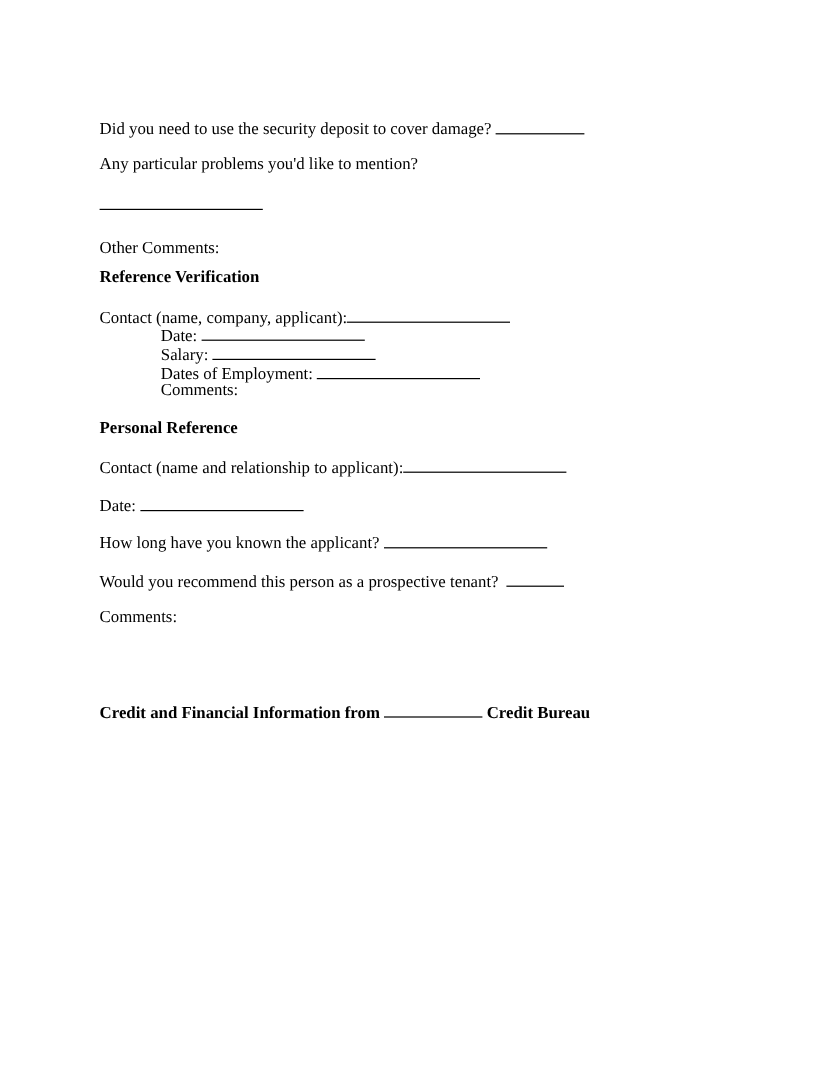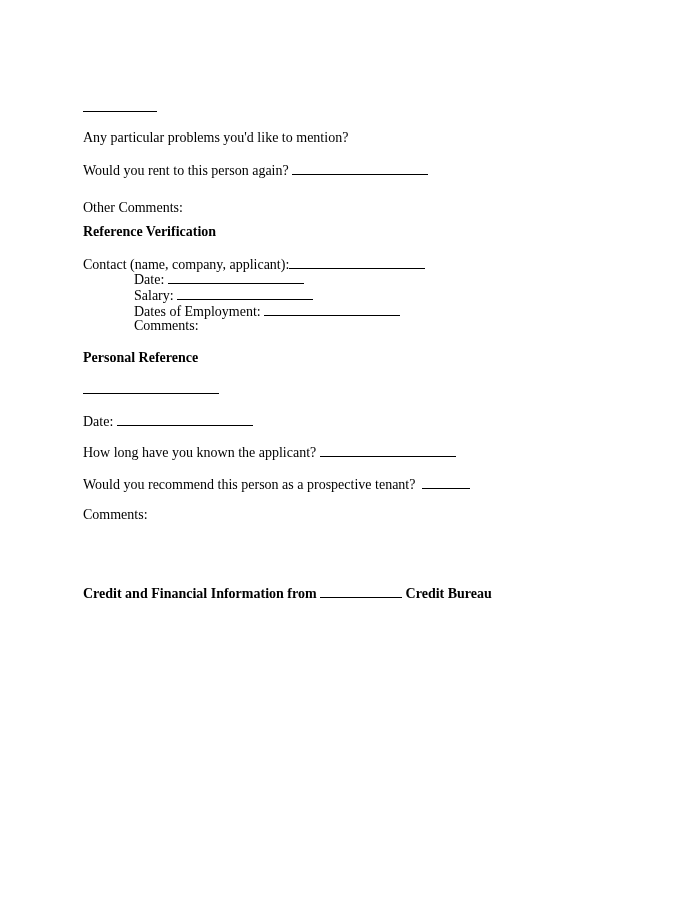--- a/index.html
+++ b/index.html
@@ -9,29 +9,29 @@
     .indent { left: 134px; }
     .bold { font-weight: bold; }
     .blank { display: inline-block; border-bottom: 1px solid #000; height: 12px; vertical-align: baseline; }
   </style>
 </head>
 <body>
 
 <div>
 
   <div class="line" style="top:99px;">
+    <span>Did you need to use the security deposit to cover damage?</span>
     <span class="blank" style="width:74px;"></span>
   </div>
 
   <div class="line" style="top:130px;">
     <span>Any particular problems you'd like to mention?</span>
   </div>
 
   <div class="line" style="top:162px;">
-    <span>Would you rent to this person again?</span>
     <span class="blank" style="width:136px;"></span>
   </div>
 
   <div class="line" style="top:200px;">
     <span>Other Comments:</span>
   </div>
 
   <div class="line bold" style="top:224px;">
     <span>Reference Verification</span>
   </div>
@@ -57,21 +57,21 @@
 
   <div class="line indent" style="top:318px;">
     <span>Comments:</span>
   </div>
 
   <div class="line bold" style="top:350px;">
     <span>Personal Reference</span>
   </div>
 
   <div class="line" style="top:381px;">
-    <span class="blank" style="width:136px;"></span>
+    <span>Contact (name and relationship to applicant):</span><span class="blank" style="width:136px;"></span>
   </div>
 
   <div class="line" style="top:413px;">
     <span>Date:</span>
     <span class="blank" style="width:136px;"></span>
   </div>
 
   <div class="line" style="top:444px;">
     <span>How long have you known the applicant?</span>
     <span class="blank" style="width:136px;"></span>

